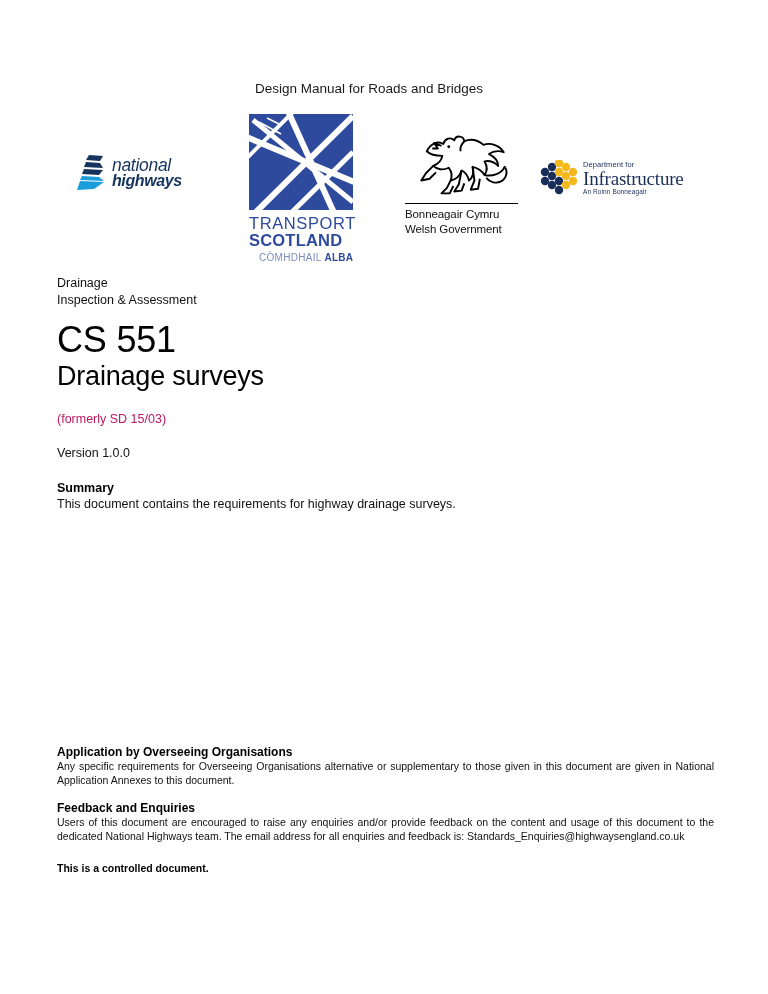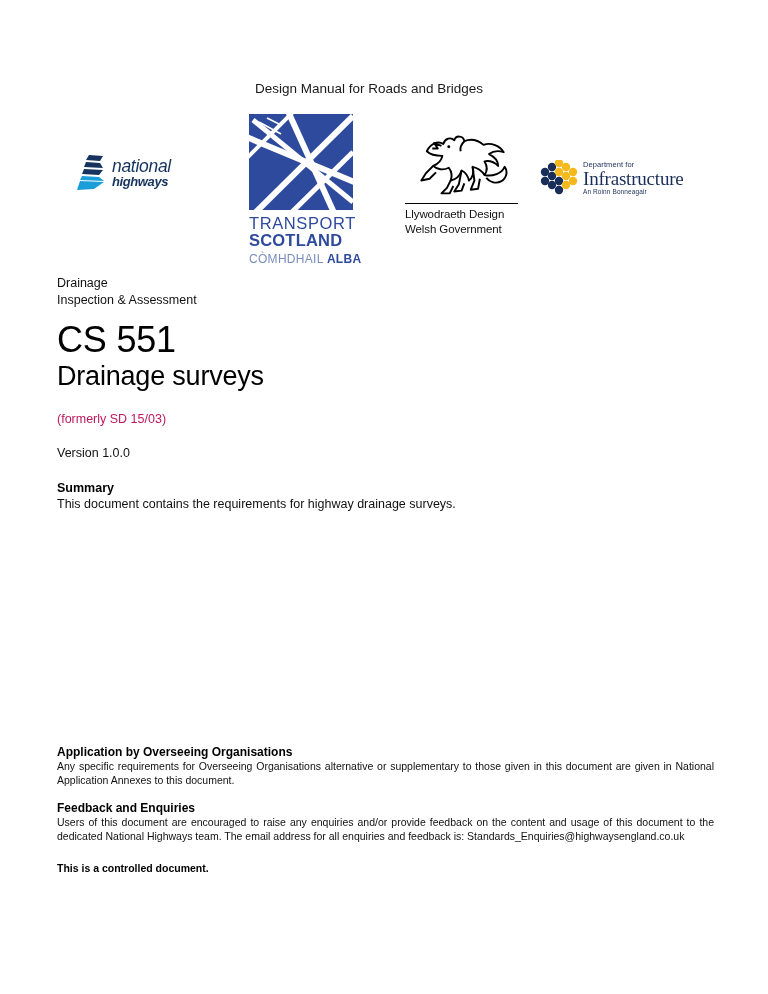--- a/index.html
+++ b/index.html
@@ -48,21 +48,21 @@
   .nh-inner { display: flex; align-items: center; gap: 6px; }
   .nh-mark { width: 30px; height: 38px; flex: 0 0 auto; }
   .nh-word { line-height: 1.0; }
   .nh-word .l1 {
     font-size: 17.5px;
     color: #15335c;
     letter-spacing: -0.3px;
     display: block;
   }
   .nh-word .l2 {
-    font-size: 13px;
+    font-size: 16px;
     font-weight: bold;
     color: #15335c;
     letter-spacing: -0.4px;
     display: block;
     margin-top: -1px;
   }
 
   
   .ts { left: 189px; top: 2px; width: 120px; }
   .ts-square {
@@ -81,24 +81,25 @@
     line-height: 1.05;
   }
   .ts-t2 {
     font-size: 16.5px;
     font-weight: bold;
     color: #2e4a9c;
     letter-spacing: 0.2px;
     line-height: 1.05;
   }
   .ts-t3 {
-    font-size: 12px;
+    font-size: 10px;
     color: #7b8cbe;
     letter-spacing: 0.3px;
     margin-top: 2px;
+    margin-left: 10px;
   }
   .ts-t3 b { color: #2e4a9c; }
 
   
   .wg { left: 345px; top: 18px; width: 125px; }
   .wg-dragon { height: 70px; text-align: center; }
   .wg-rule {
     border-top: 1.2px solid #000;
     margin: 3px 0 3px 0;
     width: 113px;
@@ -280,21 +281,21 @@
           <path d="M30 14 L22 11 L26 17 L20 17"></path>
           <path d="M52 41 L49 56 L44 64 L52 63 L55 55"></path>
           <path d="M64 37 L66 52 L62 62 L70 61 L72 50"></path>
           <path d="M40 52 L36 60 L30 66 L39 66 L43 58"></path>
           <path d="M77 46 C86 48 96 44 99 37 C103 42 101 50 95 53 C89 56 82 53 79 49"></path>
           <path d="M21 36 L13 44 L8 52 L17 50 L24 43"></path>
         </g>
       </svg>
     </div>
     <div class="wg-rule"></div>
-    <div class="wg-t">Llywodraeth Design</div>
+    <div class="wg-t">Bonneagair Cymru</div>
     <div class="wg-t">Welsh Government</div>
   </div>
 
   <div class="logo dfi">
     <div class="dfi-inner">
       <span class="dfi-dots">
         <svg viewBox="0 0 38 36" width="38" height="36">
           <g>
             <circle cx="5" cy="12" r="4.2" fill="#1a2e5a"></circle>
             <circle cx="5" cy="21" r="4.2" fill="#1a2e5a"></circle>

